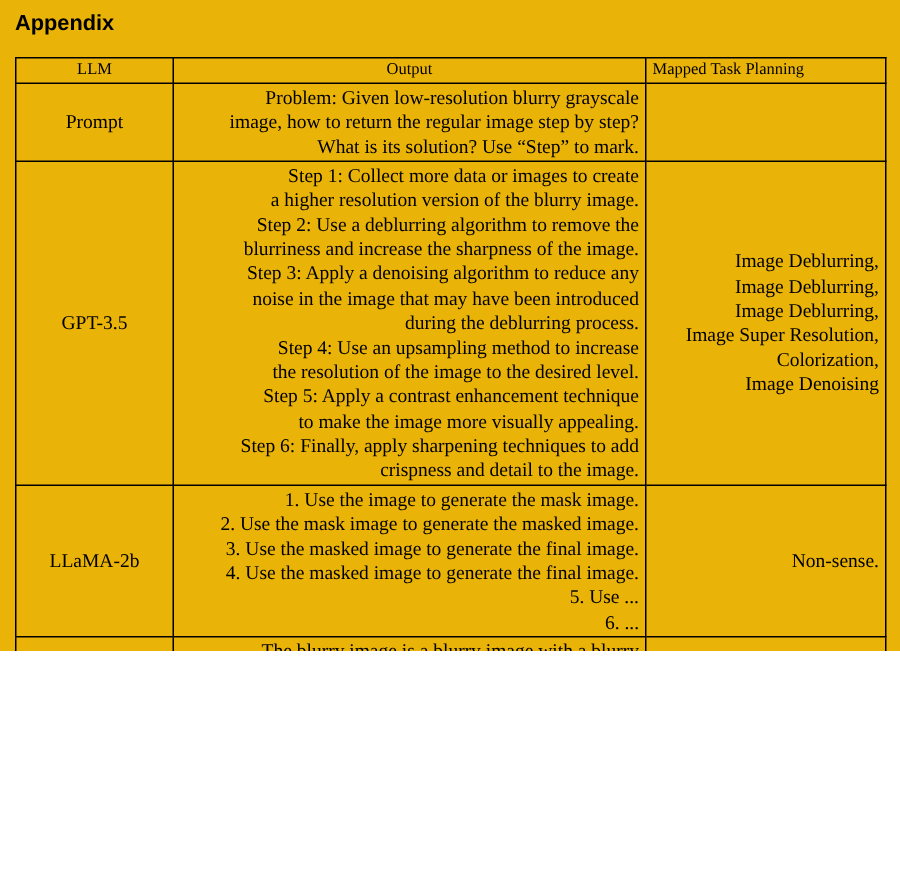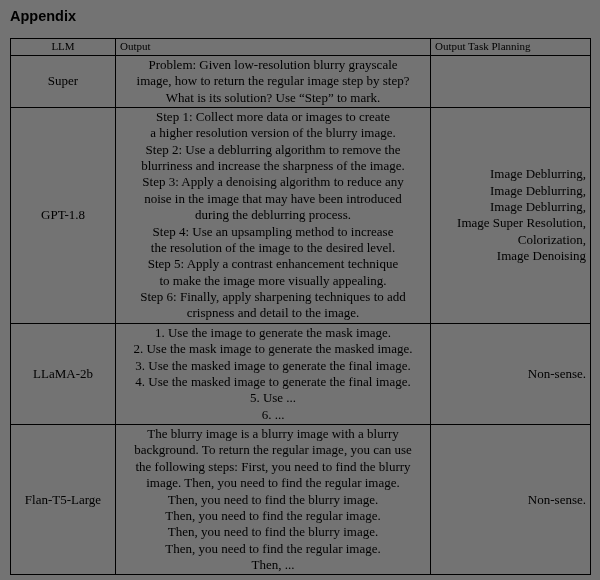--- a/index.html
+++ b/index.html
@@ -4,24 +4,24 @@
 <style>
   html, body {
     margin: 0;
     padding: 0;
     background: #ffffff;
     font-family: "Liberation Serif", "DejaVu Serif", serif;
     color: #000000;
   }
   .page {
     width: 600px;
-    height: 580px;
+    height: 434px;
     box-sizing: border-box;
     padding: 6px 10px 0 10px;
-    background: #737373;
+    background: #eab308;
     overflow: hidden;
   }
   .appendix-heading {
     font-family: "Liberation Sans", sans-serif;
     font-weight: 700;
     font-size: 14.5px;
     margin: 2px 0 14px 0;
   }
   table.paper-table {
     border-collapse: collapse;
@@ -37,28 +37,28 @@
     box-sizing: border-box;
   }
   col.col-llm    { width: 105px; }
   col.col-output { width: 315px; }
   col.col-mapped { width: 160px; }
   th.hdr {
     font-weight: 400;
     font-size: 11px;
   }
   th.hdr-llm { text-align: center; }
-  th.hdr-output { text-align: left; }
+  th.hdr-output { text-align: center; }
   th.hdr-mapped { text-align: left; }
   td.cell-llm {
     text-align: center;
     vertical-align: middle;
   }
   td.cell-output {
-    text-align: center;
+    text-align: right;
     vertical-align: top;
     white-space: pre-line;
   }
   td.cell-mapped {
     text-align: right;
     vertical-align: middle;
     white-space: pre-line;
   }
 </style>
 </head>
@@ -71,33 +71,33 @@
   <table class="paper-table">
     <colgroup>
       <col class="col-llm">
       <col class="col-output">
       <col class="col-mapped">
     </colgroup>
     <thead>
       <tr>
         <th class="hdr hdr-llm">LLM</th>
         <th class="hdr hdr-output">Output</th>
-        <th class="hdr hdr-mapped">Output Task Planning</th>
+        <th class="hdr hdr-mapped">Mapped Task Planning</th>
       </tr>
     </thead>
     <tbody>
       <tr>
-        <td class="cell-llm">Super</td>
+        <td class="cell-llm">Prompt</td>
         <td class="cell-output">Problem: Given low-resolution blurry grayscale
 image, how to return the regular image step by step?
 What is its solution? Use “Step” to mark.</td>
         <td class="cell-mapped"></td>
       </tr>
       <tr>
-        <td class="cell-llm">GPT-1.8</td>
+        <td class="cell-llm">GPT-3.5</td>
         <td class="cell-output">Step 1: Collect more data or images to create
 a higher resolution version of the blurry image.
 Step 2: Use a deblurring algorithm to remove the
 blurriness and increase the sharpness of the image.
 Step 3: Apply a denoising algorithm to reduce any
 noise in the image that may have been introduced
 during the deblurring process.
 Step 4: Use an upsampling method to increase
 the resolution of the image to the desired level.
 Step 5: Apply a contrast enhancement technique

